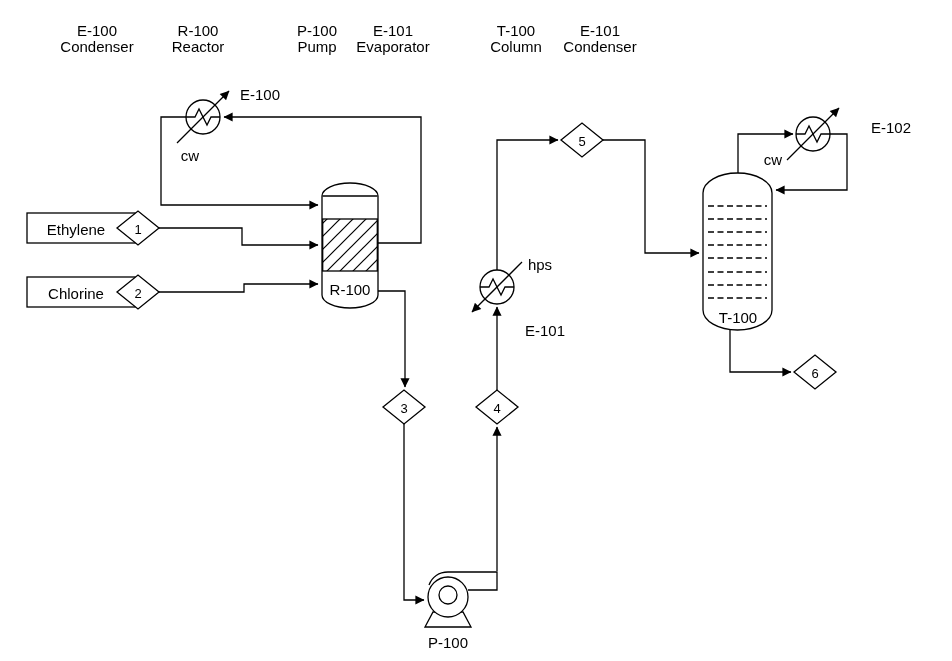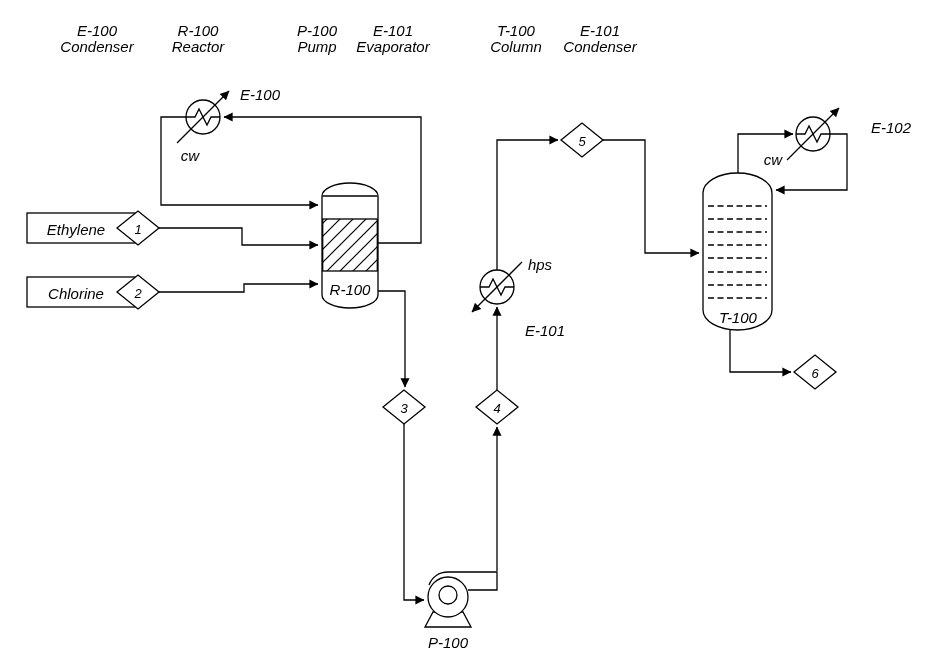--- a/index.html
+++ b/index.html
@@ -7,21 +7,20 @@
     padding: 0;
     background: #ffffff;
   }
   .canvas {
     position: relative;
     width: 952px;
     height: 661px;
     background: #ffffff;
     font-family: "Liberation Sans", "DejaVu Sans", sans-serif;
     overflow: hidden;
-    font-style: italic;
   }
   svg text {
     font-family: "Liberation Sans", "DejaVu Sans", sans-serif;
     fill: #000000;
   }
   .lbl       { font-size: 15px; }
   .stream-no { font-size: 13px; }
   .pipe      { fill: none; stroke: #000000; stroke-width: 1.3; }
   .shape     { fill: #ffffff; stroke: #000000; stroke-width: 1.3; }
   .thin      { fill: none; stroke: #000000; stroke-width: 1.3; }

